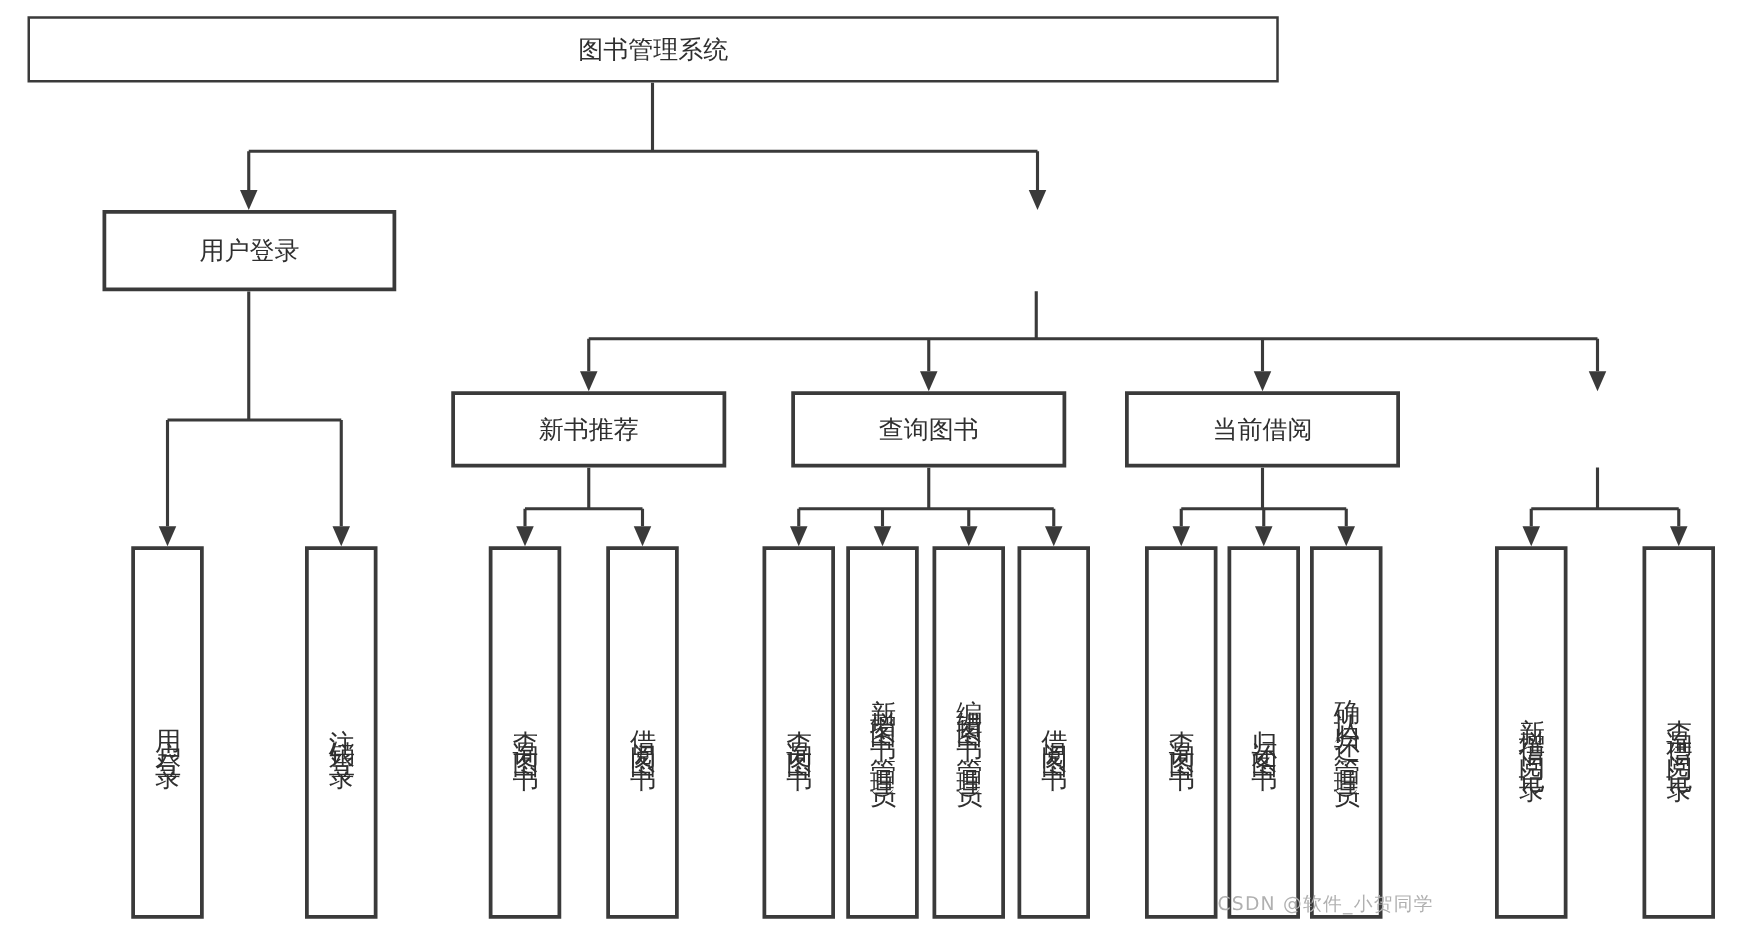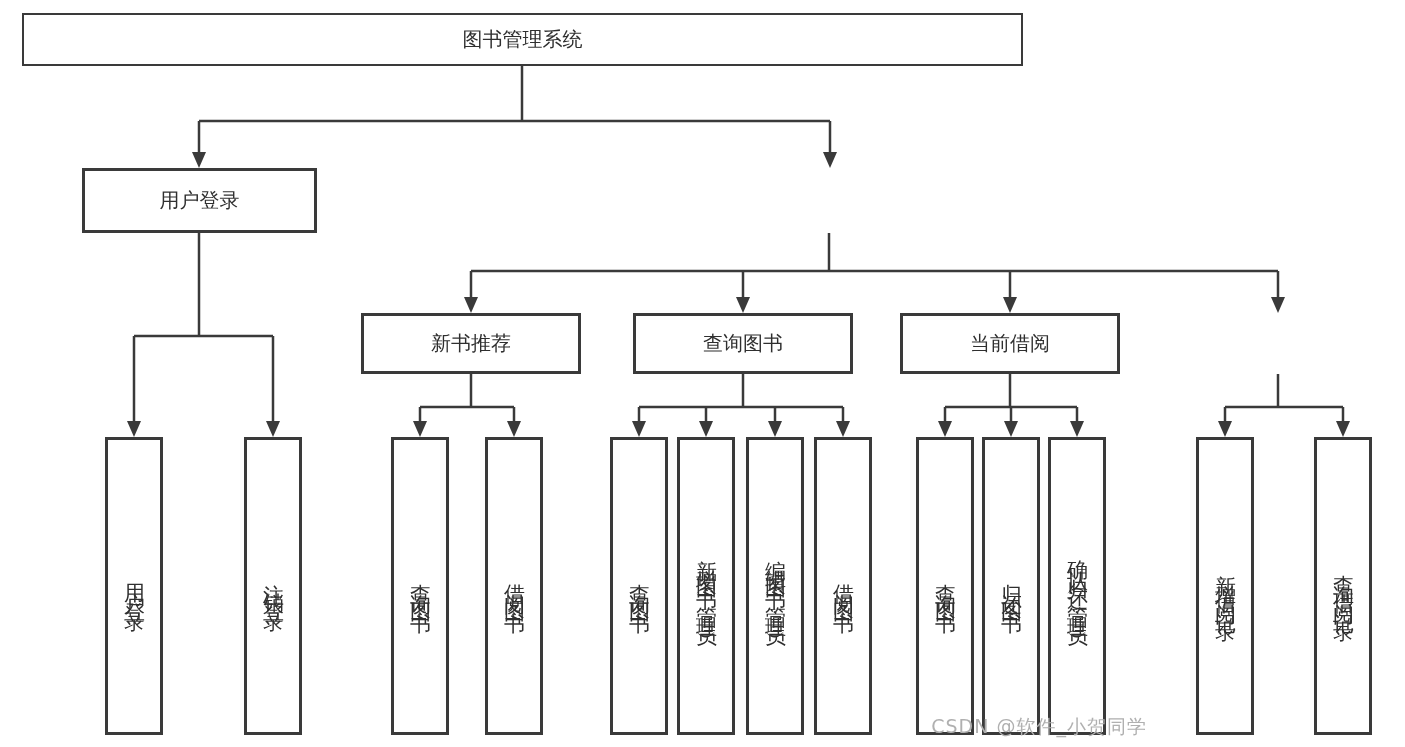--- a/index.html
+++ b/index.html
@@ -34,21 +34,21 @@
     writing-mode: vertical-rl;
     font-size: 21px;
     letter-spacing: 9.5px;
     line-height: 1;
     white-space: nowrap;
   }
   .watermark {
     position: absolute;
     right: 12px;
     top: 714px;
-    font-size: 19px;
+    font-size: 15px;
     color: #b0b0b0;
     letter-spacing: 1px;
     white-space: nowrap;
   }
 </style>
 </head>
 <body>
 
 <div class="canvas">
 

